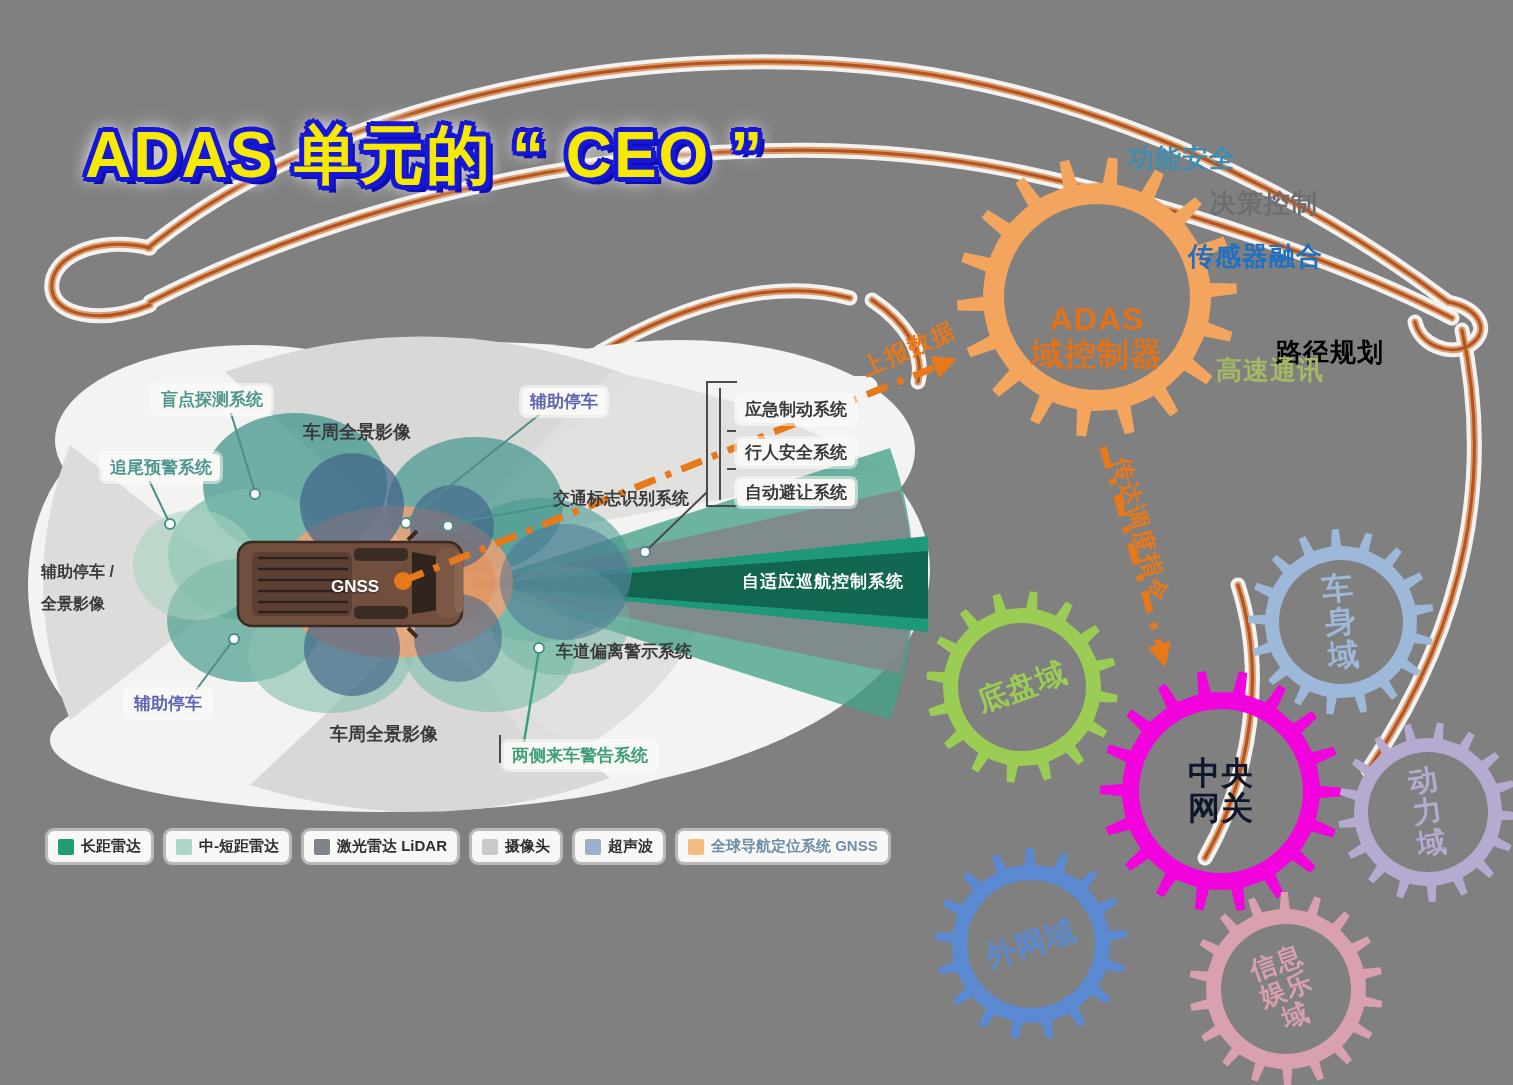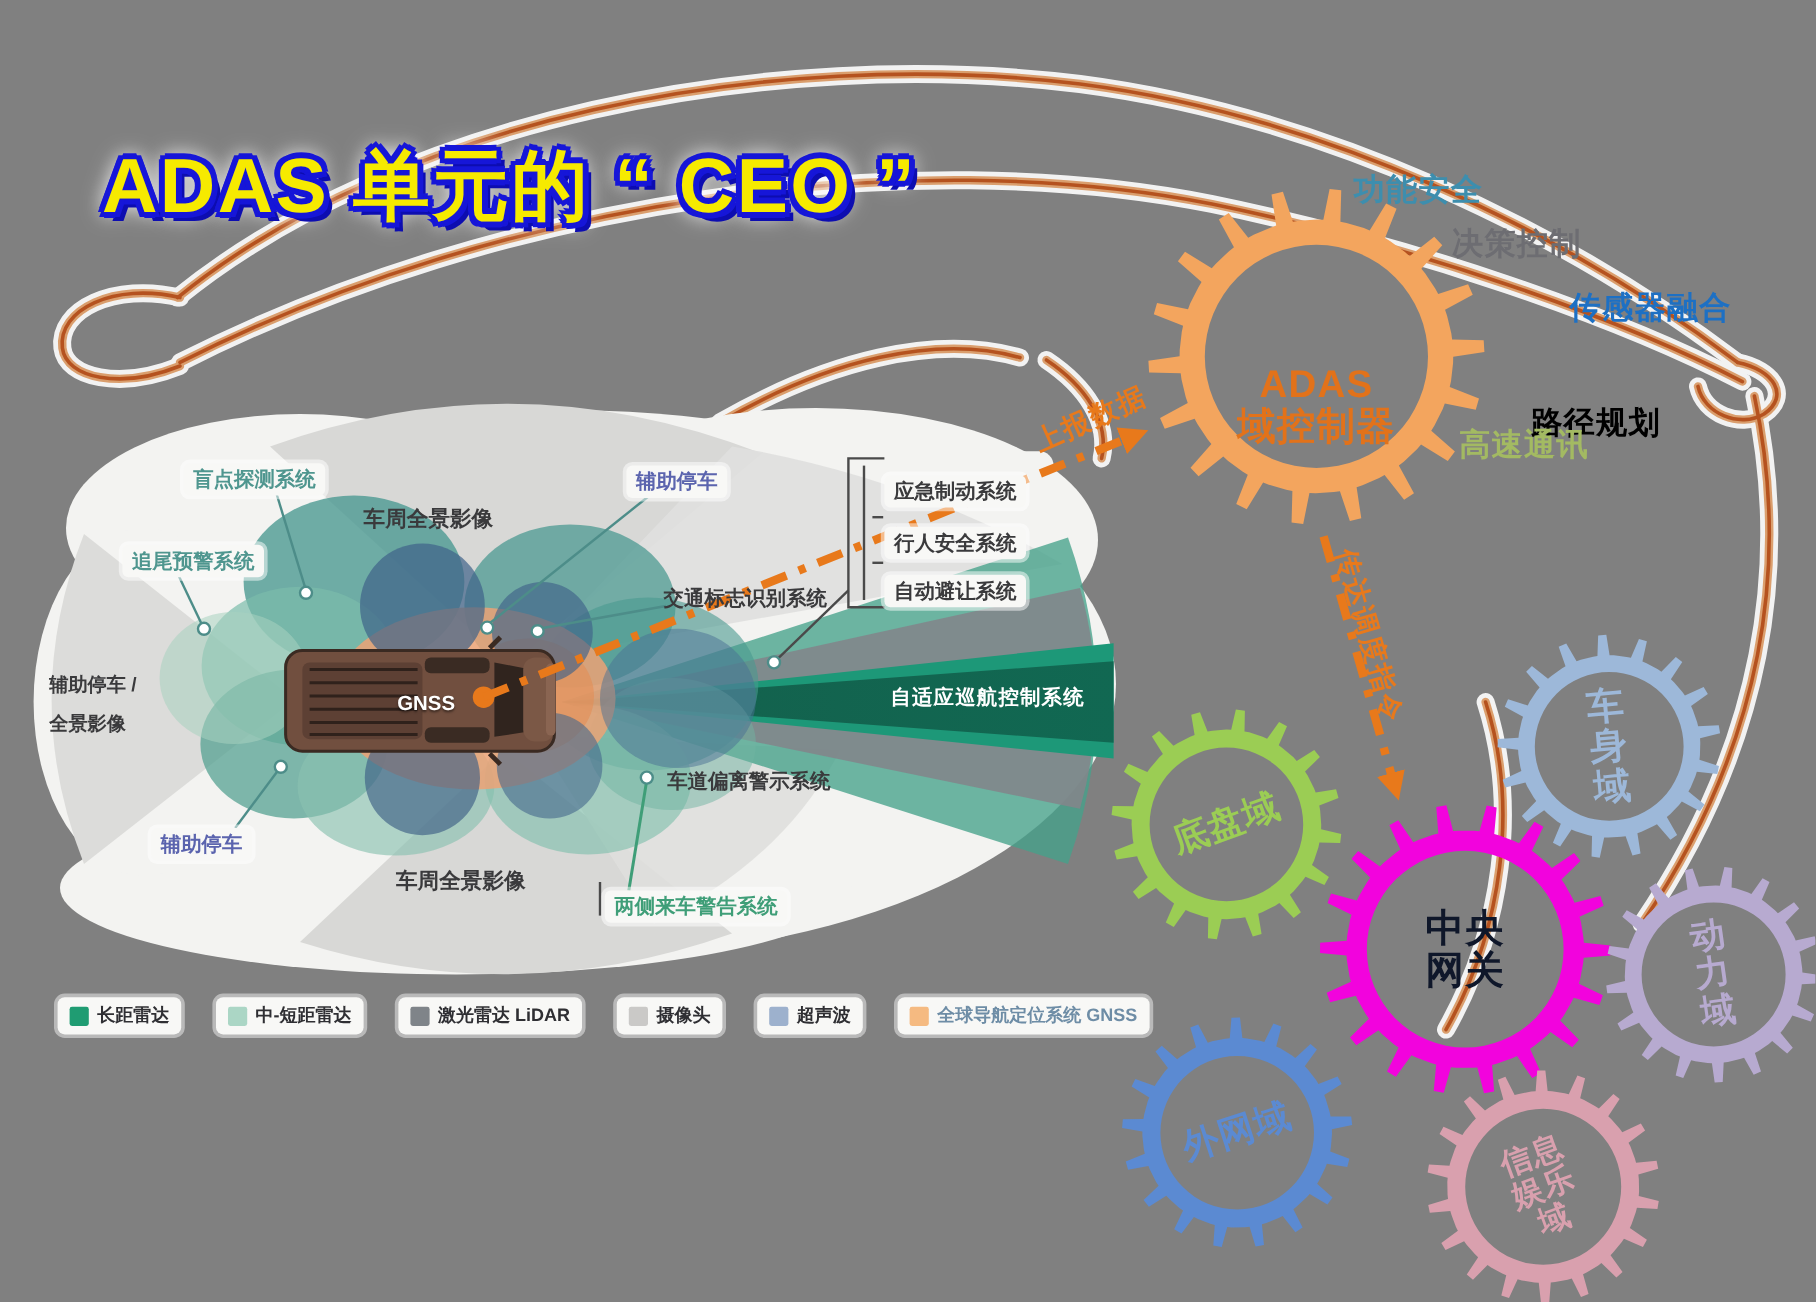--- a/index.html
+++ b/index.html
@@ -35,21 +35,21 @@
   #lbl-acc{left:742px;top:570px;color:#ffffff;font-size:17px;letter-spacing:1px}
   #lbl-lane{left:556px;top:640px}
   #lbl-surround-bot{left:330px;top:722px;font-size:18px}
   #lbl-cross{left:504px;top:742px}
   
   .feature{position:absolute;font-weight:900;font-size:26px;white-space:nowrap;letter-spacing:1px}
   .flow{position:absolute;color:#e8791b;font-weight:900;font-size:23px;white-space:nowrap;letter-spacing:2px}
   #flow-report{left:909px;top:349px;transform:translate(-50%,-50%) rotate(-24deg)}
   #flow-cmd{left:1141px;top:530px;transform:translate(-50%,-50%) rotate(74deg)}
   
-  #legend{position:absolute;left:48px;top:831px;display:flex;gap:29px;align-items:center}
+  #legend{position:absolute;left:48px;top:831px;display:flex;gap:15px;align-items:center}
   .lg-chip{display:flex;align-items:center;gap:7px;background:#f8f8f6;border-radius:6px;
            padding:6px 10px;box-shadow:0 0 0 3px rgba(255,255,255,.45)}
   .lg-sq{width:16px;height:16px;border-radius:2px;flex:0 0 auto}
   .lg-tx{font-size:15px;font-weight:bold;color:#2f2f33;white-space:nowrap}
   
   .gear-label{position:absolute;font-weight:900;text-align:center;line-height:1.08;
               white-space:pre-line;transform-origin:center;letter-spacing:1px}
 </style>
 </head>
 <body>
@@ -230,21 +230,21 @@
   <div class="lab" id="lbl-lane">车道偏离警示系统</div>
   <div class="lab" id="lbl-surround-bot">车周全景影像</div>
   <div class="lab chip green" id="lbl-cross">两侧来车警告系统</div>
 
   <div class="flow" id="flow-report">上报数据</div>
   <div class="flow" id="flow-cmd">传达调度指令</div>
 
   <div id="features">
       <div class="feature" style="left: 1128px; top: 141px; color: rgb(61, 142, 174);">功能安全</div>
       <div class="feature" style="left: 1210px; top: 186px; color: rgb(109, 109, 114); text-align: center;">决策控制</div>
-      <div class="feature" style="left: 1308px; top: 239px; color: rgb(29, 112, 196);">传感器融合</div>
+      <div class="feature" style="left: 1188px; top: 239px; color: rgb(29, 112, 196);">传感器融合</div>
       <div class="feature" style="left: 1276px; top: 294px; color: #000000; margin-top: 41px;">路径规划</div>
       <div class="feature" style="left: 1216px; top: 353px; color: rgb(163, 186, 98);">高速通讯</div>
     </div>
 
   <div id="gear-labels">
       <div class="gear-label" style="left: 1097px; top: 297px; font-size: 32px; color: rgb(226, 114, 26); transform: translate(-50%, -50%) rotate(0deg); margin-top: 40px;">ADAS
 域控制器</div>
       <div class="gear-label" style="left: 1022px; top: 687px; font-size: 30px; color: rgb(155, 205, 84); transform: translate(-50%, -50%) rotate(-20deg);">底盘域</div>
       <div class="gear-label" style="left: 1341px; top: 622px; font-size: 31px; color: rgb(157, 184, 217); transform: translate(-50%, -50%) rotate(-5deg);">车身域</div>
       <div class="gear-label" style="left: 1221px; top: 791px; font-size: 32px; color: #0f172a; transform: translate(-50%, -50%) rotate(0deg);">中央

